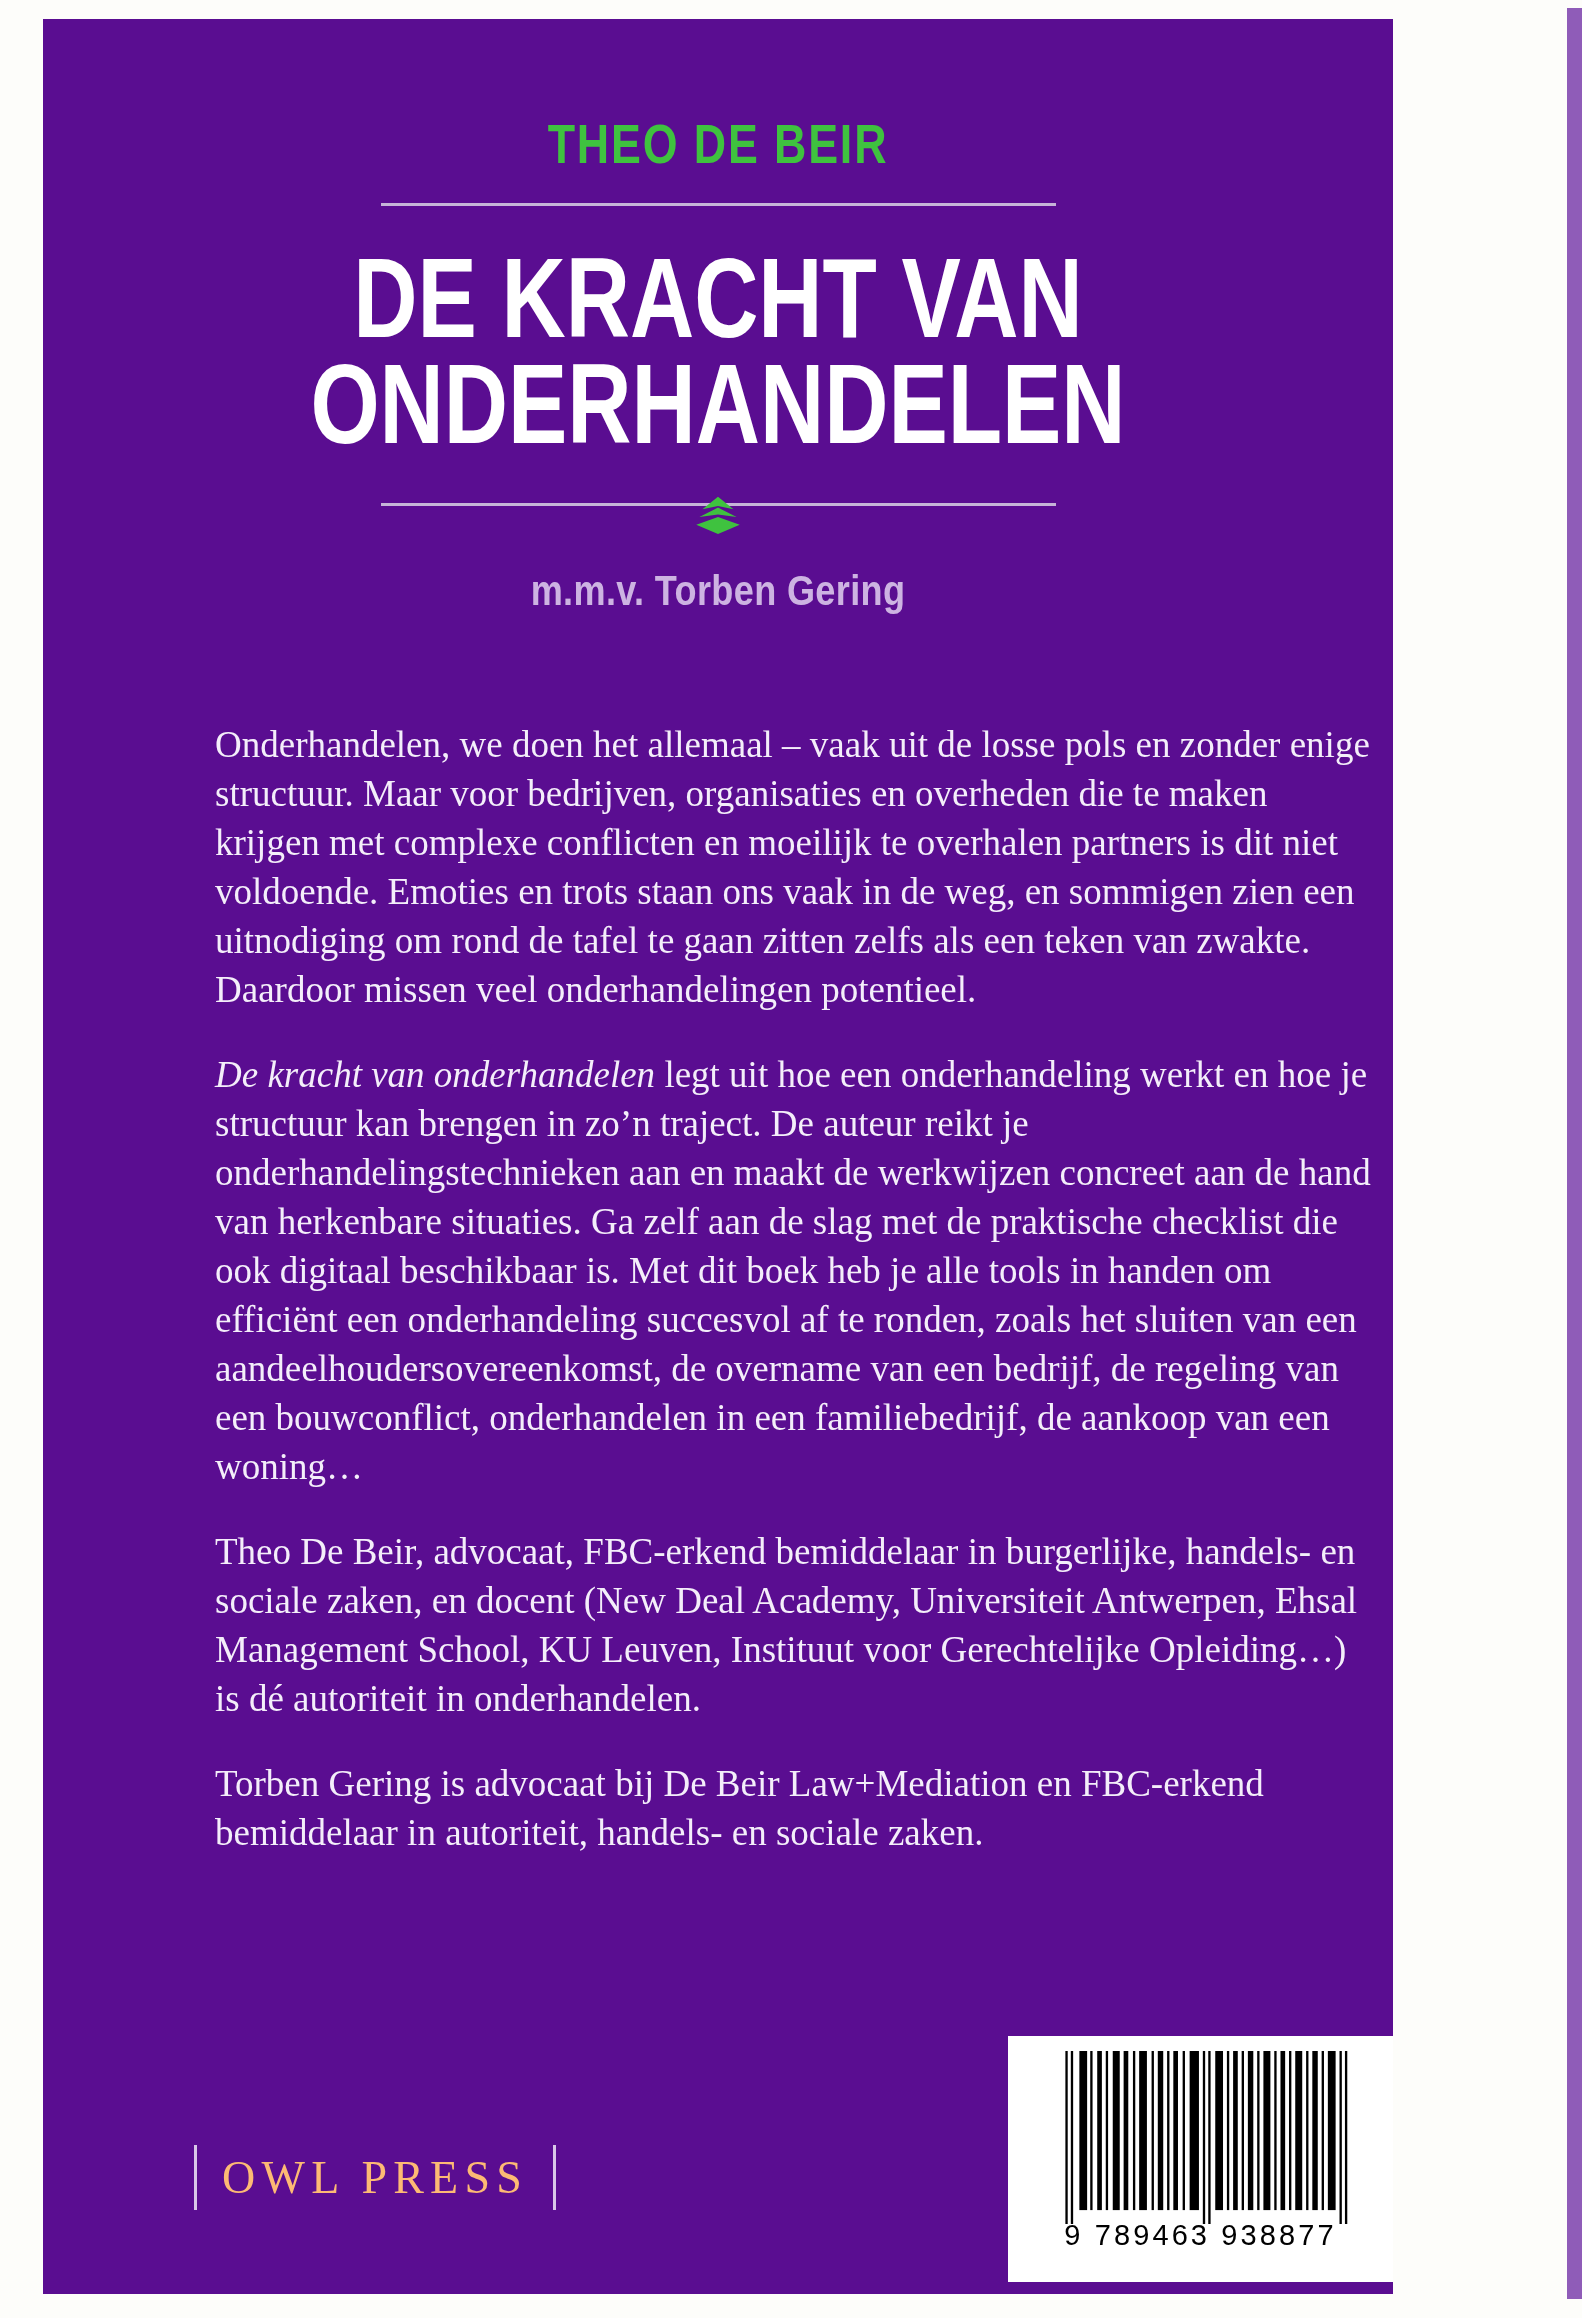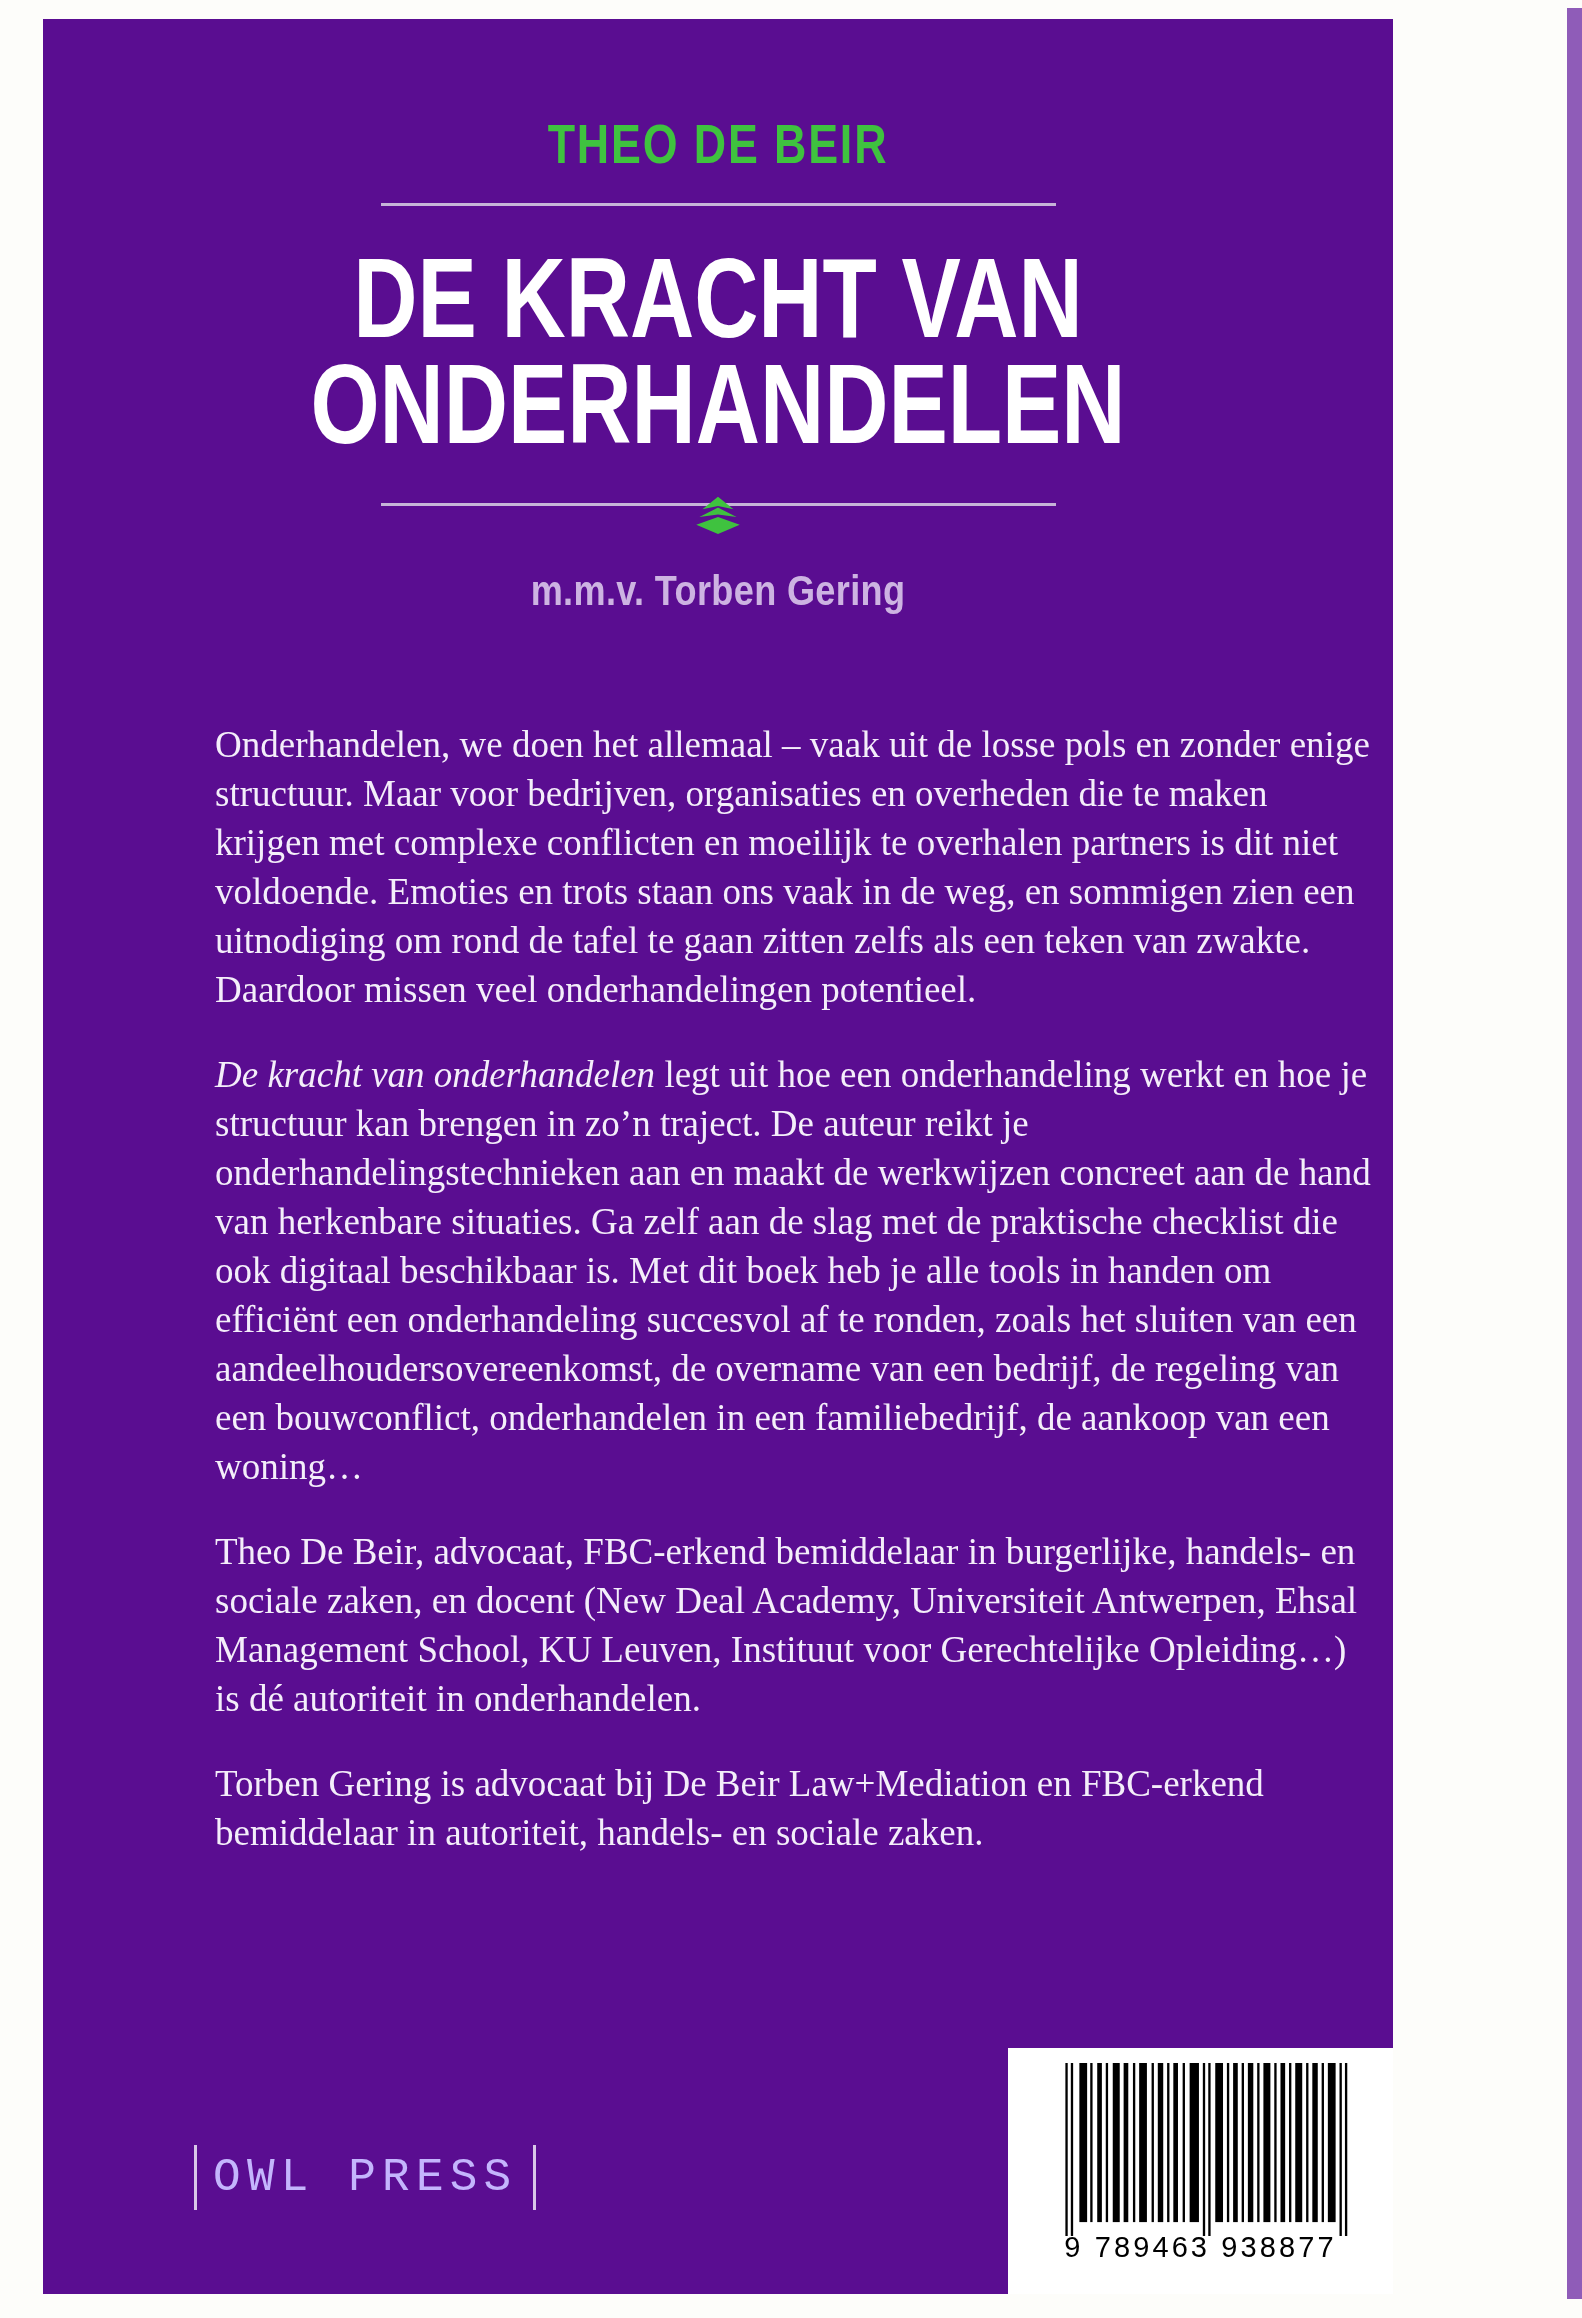--- a/index.html
+++ b/index.html
@@ -143,34 +143,34 @@
     display: flex;
     align-items: center;
     height: 66px;
   }
   .pub-bar {
     width: 3.1px;
     height: 65px;
     background: #d9c7e8;
   }
   .pub-name {
-    color: #c4b5fd;
-    font-family: Liberation Mono, monospace;
+    color: #fdba74;
+    font-family: Liberation Serif, serif;
     font-size: 46px;
     letter-spacing: 6.2px;
-    padding: 0 16px;
+    padding: 0 25px;
     line-height: 1;
     white-space: nowrap;
   }
 
   
   #barcode-box {
     position: absolute;
     right: 0;
-    bottom: 0;
+    bottom: 12px;
     width: 385px;
     height: 246px;
     background: #ffffff;
     box-sizing: border-box;
     padding: 15.5px 17px 0 17px;
   }
   #barcode-bars {
     position: relative;
     width: 100%;
     height: 173px;

